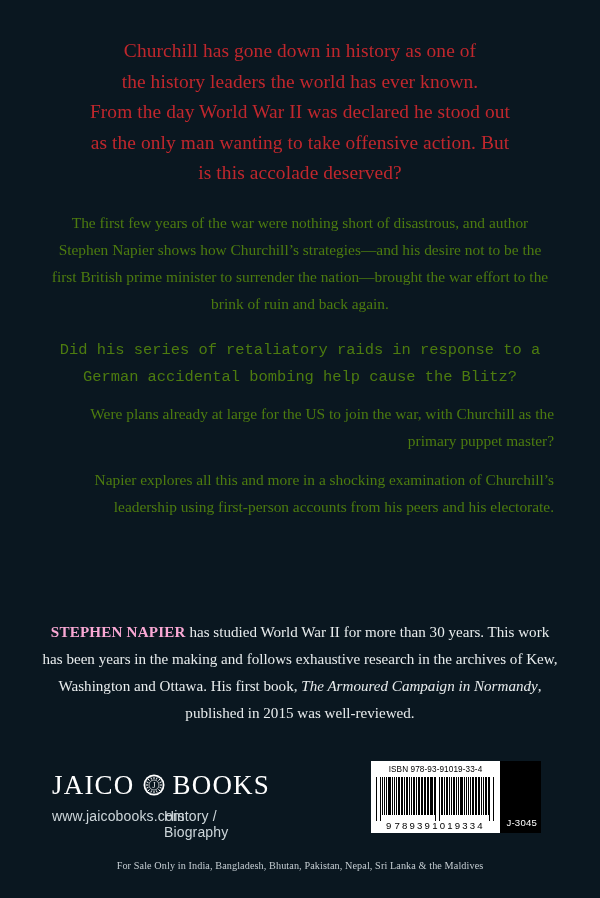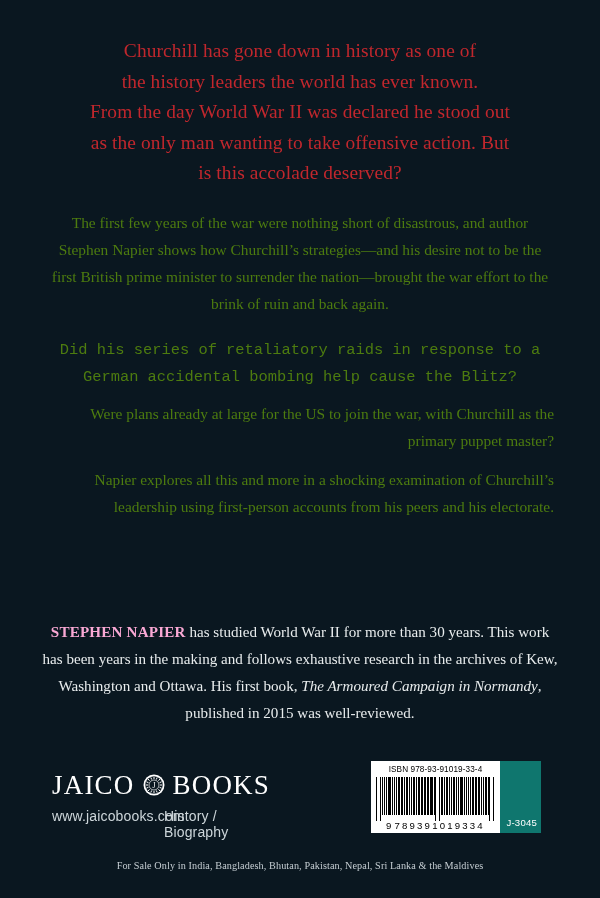--- a/index.html
+++ b/index.html
@@ -157,21 +157,21 @@
     color: #000;
     letter-spacing: 2.2px;
     line-height: 11px;
   }
   .digits .d-lead { margin-right: 3px; letter-spacing: 0; }
   .digits .d-grp { }
   .digits .d-grp2 { margin-left: 0; }
   .barcode-side {
     width: 41px;
     height: 72px;
-    background: #0f766e;
+    background: #000000;
     position: relative;
   }
   .barcode-side .side-code {
     position: absolute;
     bottom: 5px;
     right: 4px;
     color: #ffffff;
     font-family: "Liberation Sans", sans-serif;
     font-size: 9.6px;
     letter-spacing: 0.2px;

